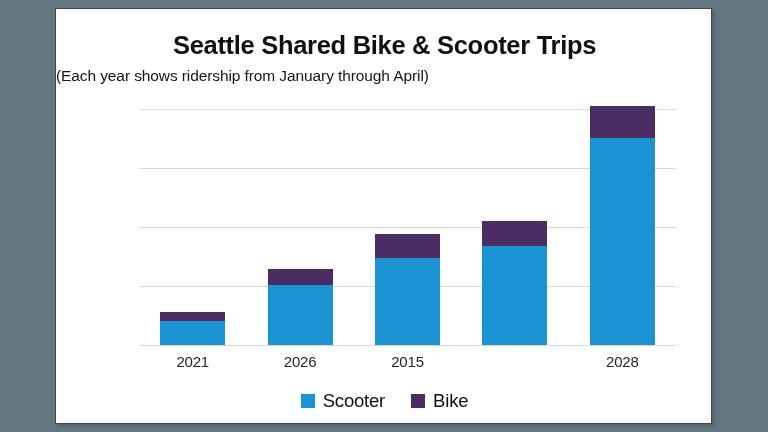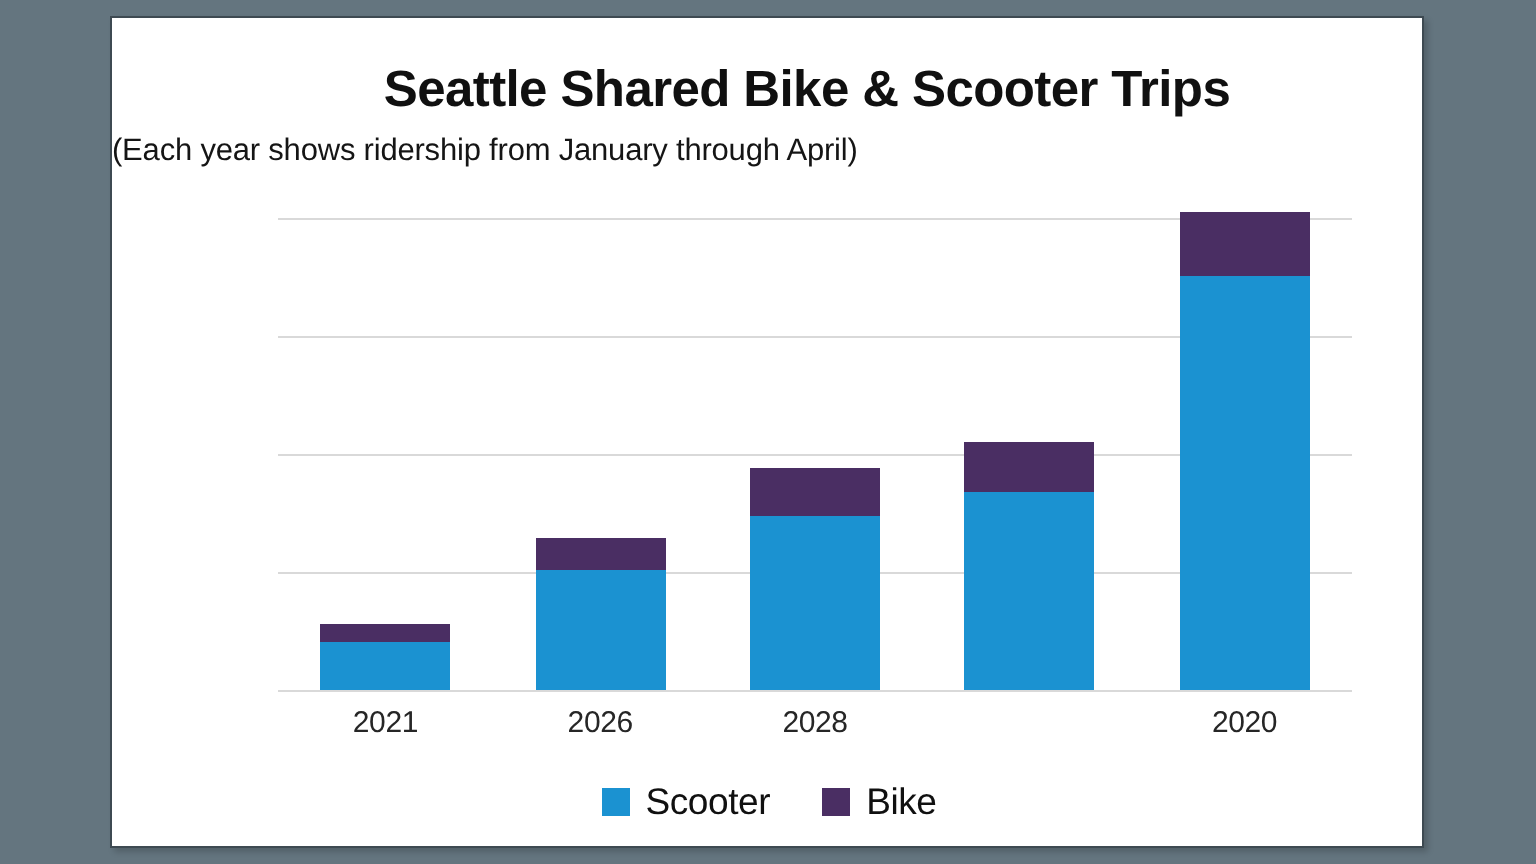--- a/index.html
+++ b/index.html
@@ -34,21 +34,20 @@
   #chart-title {
     position: absolute;
     left: 0;
     top: 22px;
     width: 657px;
     text-align: center;
     font-size: 25.5px;
     font-weight: bold;
     color: #101010;
     letter-spacing: -0.3px;
-    padding-left: 19px;
   }
   #chart-subtitle {
     position: absolute;
     left: 0;
     top: 58px;
     width: 657px;
     text-align: left;
     font-size: 15.5px;
     font-weight: normal;
     color: #151515;
@@ -178,22 +177,22 @@
           <div class="seg seg-bike" style="height: 25.606px; bottom: 98.884px; background: rgb(74, 46, 99);"></div>
         </div>
         <div class="bar-group" style="left: 450.8px; width: 65px; height: 236px;">
           <div class="seg seg-scooter" style="height: 207.09px; background: rgb(27, 146, 209);"></div>
           <div class="seg seg-bike" style="height: 32.214px; bottom: 207.09px; background: rgb(74, 46, 99);"></div>
         </div>
       </div>
     <div id="xaxis-labels">
         <div class="xtick" style="left: 0px; width: 107.4px;">2021</div>
         <div class="xtick" style="left: 107.4px; width: 107.4px;">2026</div>
-        <div class="xtick" style="left: 214.8px; width: 107.4px;">2028</div>
-        <div class="xtick" style="left: 429.6px; width: 107.4px;">2020</div>
+        <div class="xtick" style="left: 214.8px; width: 107.4px;">2015</div>
+        <div class="xtick" style="left: 429.6px; width: 107.4px;">2028</div>
       </div>
 
     <div id="legend">
         <div class="legend-item">
           <span class="legend-swatch" style="background: rgb(27, 146, 209);"></span>
           <span class="legend-label">Scooter</span>
         </div>
         <div class="legend-item">
           <span class="legend-swatch" style="background: rgb(74, 46, 99);"></span>
           <span class="legend-label">Bike</span>

